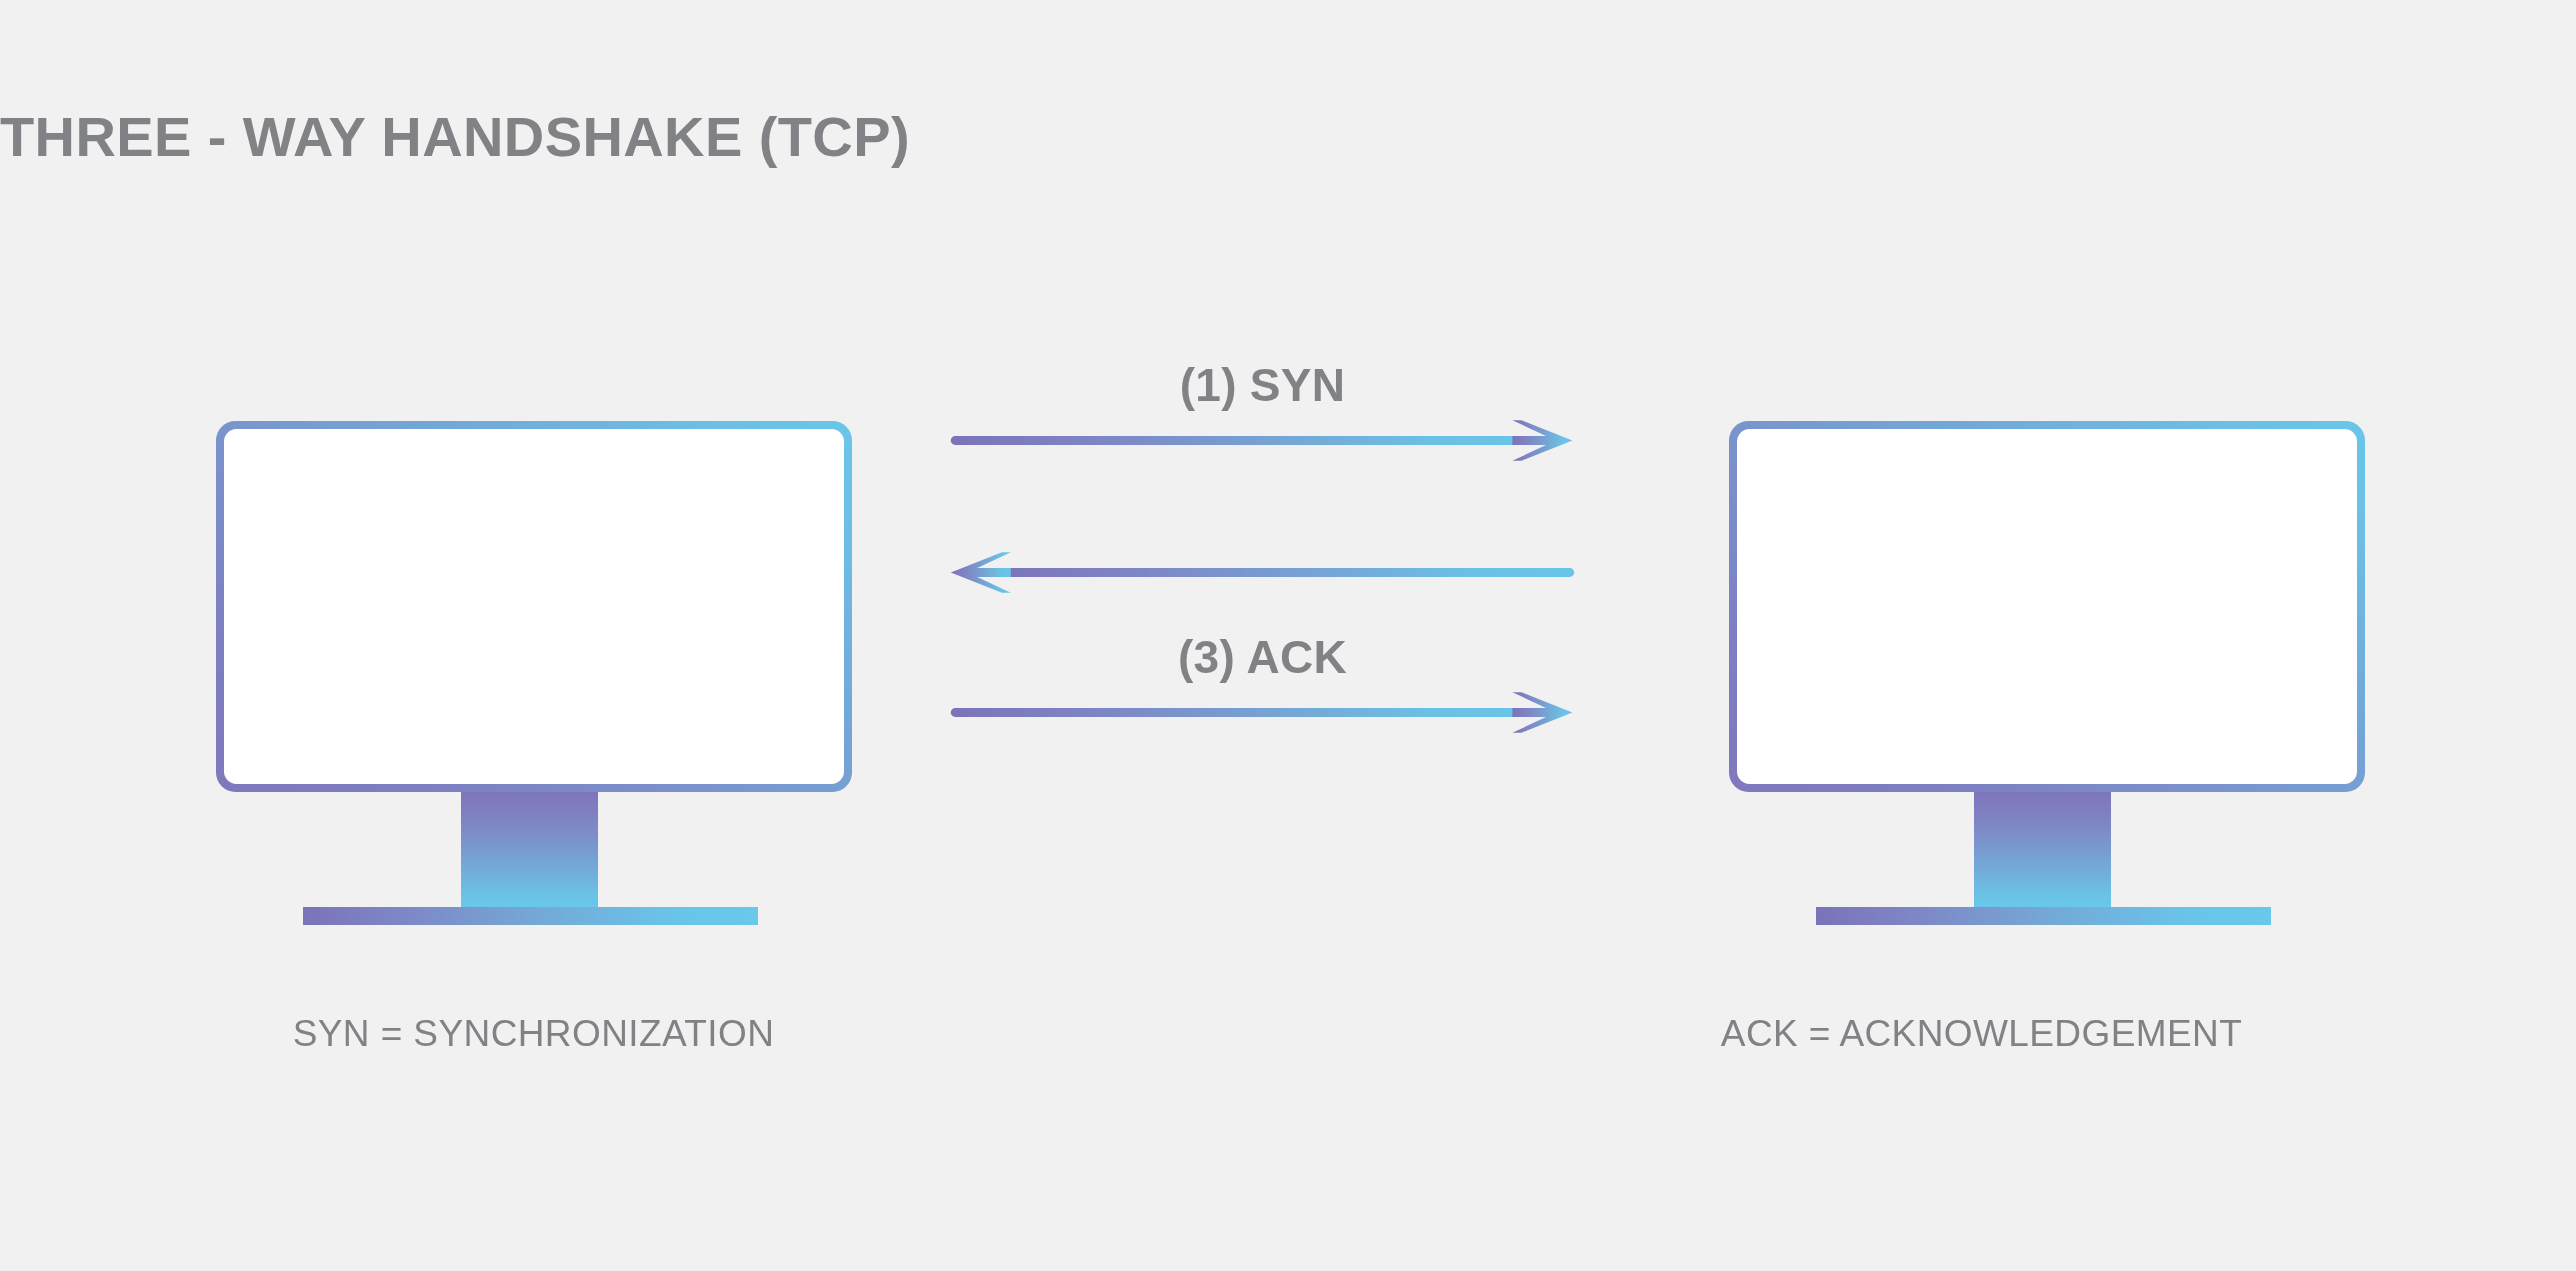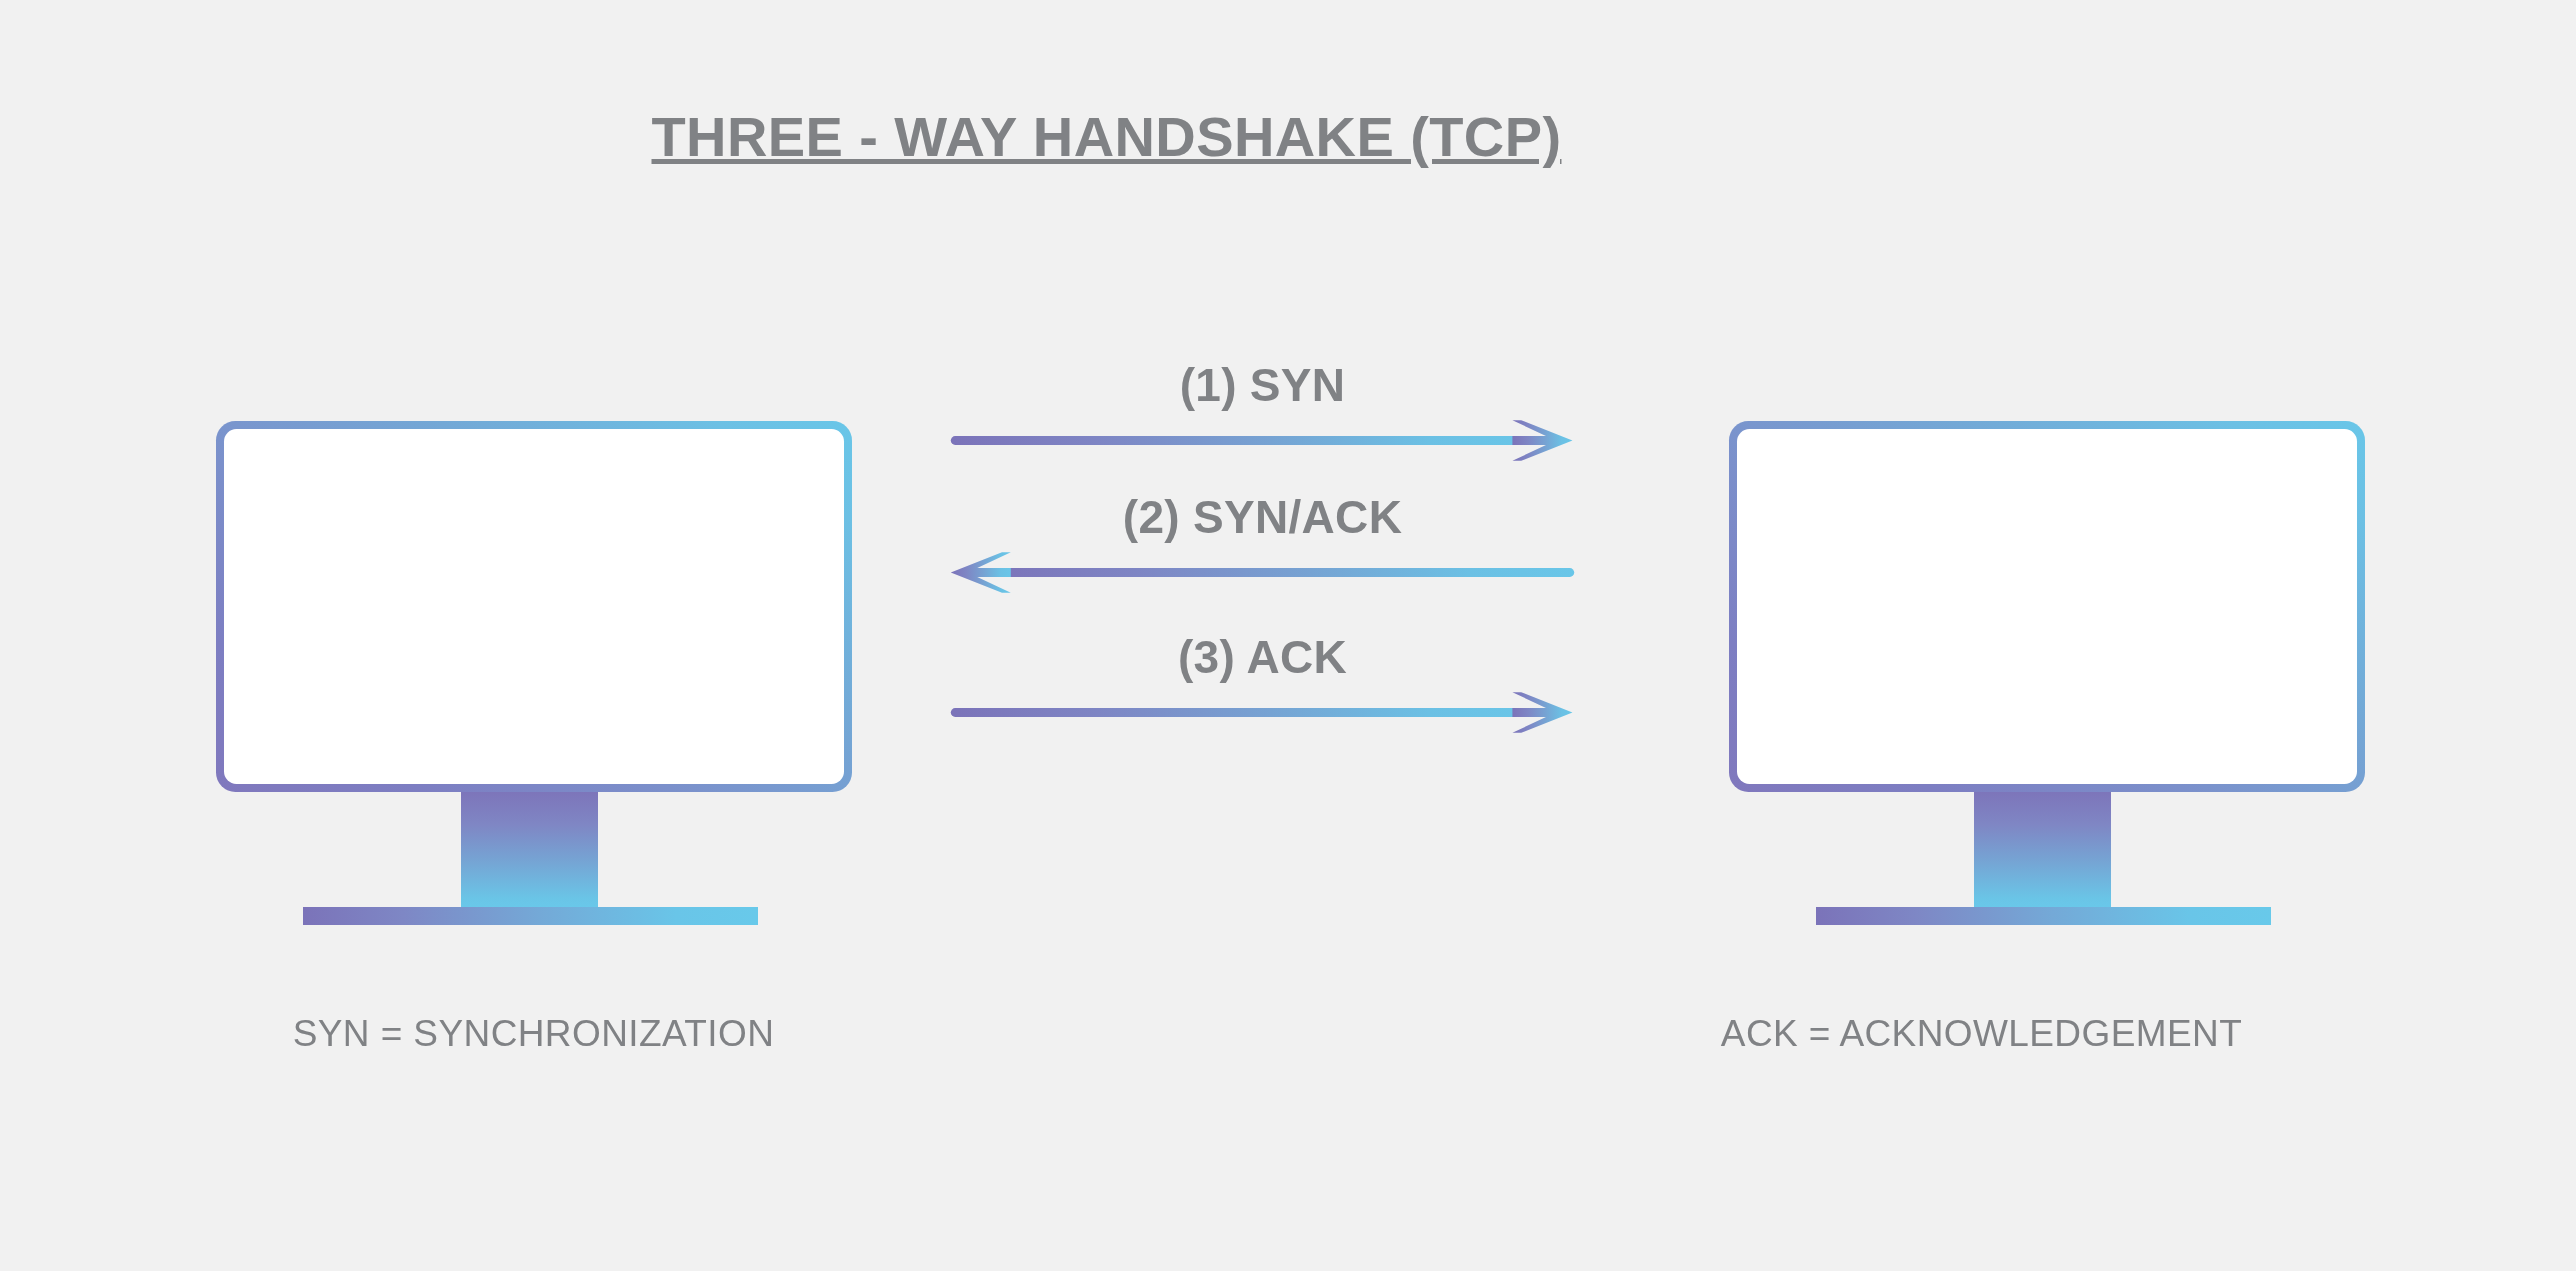--- a/index.html
+++ b/index.html
@@ -20,27 +20,25 @@
     height: 1271px;
     background: #f1f1f1;
   }
 
   
   .title {
     position: absolute;
     top: 104px;
     left: 0;
     width: 2213px;
-    text-align: center;
     font-size: 56px;
     font-weight: 600;
     letter-spacing: 0.4px;
     color: #808285;
     white-space: nowrap;
-    text-decoration: underline;
   }
 
   
   .monitor {
     position: absolute;
     width: 636px;
     height: 547px;
   }
   .monitor-left  { left: 216px;  top: 421px; }
   .monitor-right { left: 1729px; top: 421px; }
@@ -166,21 +164,20 @@
           <stop offset="82%" stop-color="#6bc0e4"></stop>
           <stop offset="100%" stop-color="#69c6e8"></stop>
         </linearGradient>
       </defs>
       <rect x="2" y="26" width="660" height="10" rx="5" fill="url(#gradRight1)"></rect>
       <path d="M 638 8 L 648 8 L 706 31 L 648 54 L 638 54 L 676 36 L 638 36 L 638 26 L 676 26 Z" fill="url(#gradRight1)"></path>
     </svg>
   </div>
 
   <div class="msg msg-2">
-    <div class="msg-label">(2) SYN/ACK</div>
     <svg class="msg-arrow" viewBox="0 0 710 62">
       <defs>
         <linearGradient id="gradLeft2" x1="0" y1="0" x2="1" y2="0">
           <stop offset="0%" stop-color="#7b73b9"></stop>
           <stop offset="25%" stop-color="#7e85c4"></stop>
           <stop offset="55%" stop-color="#76a3d3"></stop>
           <stop offset="82%" stop-color="#6bc0e4"></stop>
           <stop offset="100%" stop-color="#69c6e8"></stop>
         </linearGradient>
       </defs>

